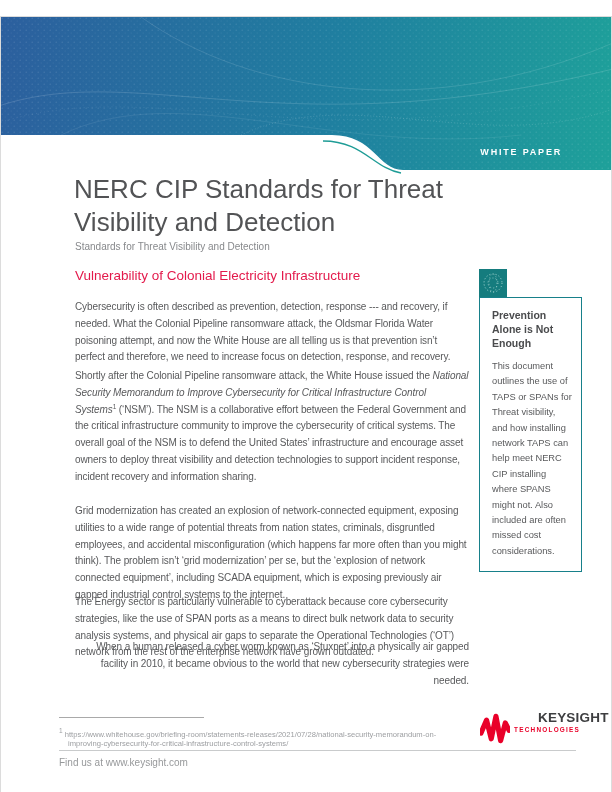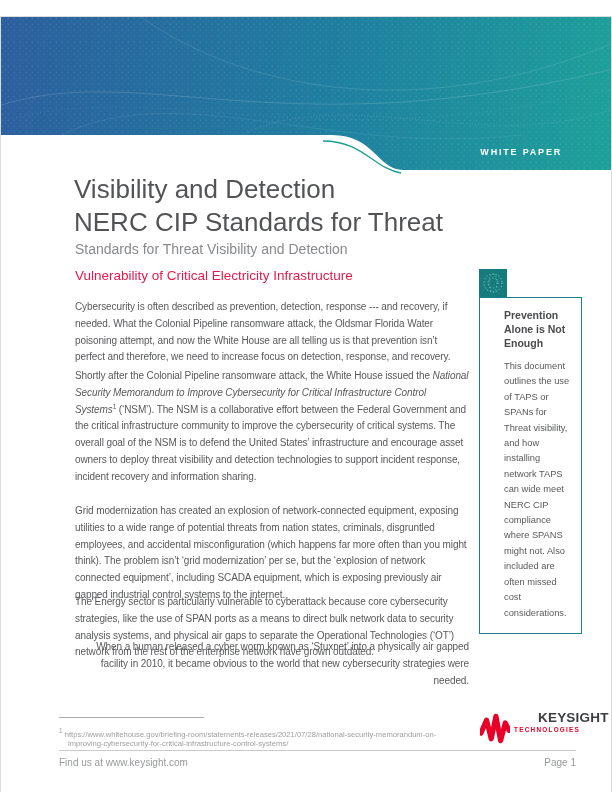--- a/index.html
+++ b/index.html
@@ -18,37 +18,37 @@
     color:#ffffff; font-size:9px; font-weight:bold; letter-spacing:1.8px;
   }
 
   
   .doc-title {
     position:absolute; left:73px; top:156px; width:420px;
     font-size:26px; line-height:33px; color:#525355; font-weight:400;
   }
   .doc-subtitle {
     position:absolute; left:74px; top:224px; width:420px;
-    font-size:14px; color:#87898c; font-weight:400;
+    font-size:10px; color:#87898c; font-weight:400;
   }
 
   
   .h-red { position:absolute; left:74px; width:400px;
     font-size:13.5px; color:#E3194B; font-weight:400; }
   .para { position:absolute; left:74px; width:394px;
     font-size:10px; line-height:16.8px; color:#58595b; letter-spacing:-0.1px; }
   .para em { font-style:italic; }
   .para sup, .fn sup { font-size:6.5px; vertical-align:super; line-height:0; }
 
   
   .side-icon { position:absolute; left:478px; top:252px; width:28px; height:28px; }
   .side-box {
     position:absolute; left:478px; top:280px; width:103px; min-height:203px;
     box-sizing:border-box; border:1px solid #17808a; background:#ffffff;
-    padding:10px 8px 12px 24px;
+    padding:10px 8px 12px 12px;
   }
   .side-title { font-size:10.5px; font-weight:bold; color:#4a4b4d; line-height:14px; margin:0 0 9px 0; }
   .side-body { font-size:9.3px; color:#58595b; line-height:15.4px; margin:0; }
 
   
   .fn-rule { position:absolute; left:58px; top:700px; width:145px; border-top:1px solid #a9a9a9; }
   .fn {
     position:absolute; left:58px; top:705px; width:402px;
     font-size:7.6px; line-height:9.8px; color:#9c9ea1;
     padding-left:9px; text-indent:-9px;
@@ -91,56 +91,55 @@
       <path d="M-30,116 C140,45 280,150 612,72" stroke-opacity="0.10" stroke-width="1" stroke-dasharray="1 3"></path>
       <path d="M140,0 C250,78 430,104 612,26" stroke-opacity="0.12" stroke-width="1"></path>
       <path d="M240,118 C350,66 480,138 612,92" stroke-opacity="0.16" stroke-width="1" stroke-dasharray="1 2"></path>
       <path d="M60,118 C180,60 330,140 520,118" stroke-opacity="0.08" stroke-width="1"></path>
     </g>
     <path d="M322,124 C362,124 372,151 400,156" fill="none" stroke="#1E9C96" stroke-width="1.3"></path>
   </svg>
   <div class="white-paper-label">WHITE PAPER</div>
 
   <div class="doc-title">
+    <div>NERC CIP Standards for Threat</div>
     <div>Visibility and Detection</div>
-    <div>NERC CIP Standards for Threat</div>
   </div>
   <div class="doc-subtitle">Standards for Threat Visibility and Detection</div>
 
-  <div class="h-red" style="top:251px;">Vulnerability of Critical Electricity Infrastructure</div>
+  <div class="h-red" style="top:251px;">Vulnerability of Colonial Electricity Infrastructure</div>
   <p class="para" style="top:272px;">Cybersecurity is often described as prevention, detection, response --- and recovery, if needed. What the Colonial Pipeline ransomware attack, the Oldsmar Florida Water poisoning attempt, and now the White House are all telling us is that prevention isn’t perfect and therefore, we need to increase focus on detection, response, and recovery.</p>
   <p class="para" style="top:341px;"><span>Shortly after the Colonial Pipeline ransomware attack, the White House issued the </span><em>National Security Memorandum to Improve Cybersecurity for Critical Infrastructure Control Systems</em><sup>1</sup><span> (‘NSM’). The NSM is a collaborative effort between the Federal Government and the critical infrastructure community to improve the cybersecurity of critical systems. The overall goal of the NSM is to defend the United States’ infrastructure and encourage asset owners to deploy threat visibility and detection technologies to support incident response, incident recovery and information sharing.</span></p>
 
   <p class="para" style="top:476px;">Grid modernization has created an explosion of network-connected equipment, exposing utilities to a wide range of potential threats from nation states, criminals, disgruntled employees, and accidental misconfiguration (which happens far more often than you might think). The problem isn’t ‘grid modernization’ per se, but the ‘explosion of network connected equipment’, including SCADA equipment, which is exposing previously air gapped industrial control systems to the internet.</p>
   <p class="para" style="top:567px;">The Energy sector is particularly vulnerable to cyberattack because core cybersecurity strategies, like the use of SPAN ports as a means to direct bulk network data to security analysis systems, and physical air gaps to separate the Operational Technologies (‘OT’) network from the rest of the enterprise network have grown outdated.</p>
   <p class="para" style="top:612px;text-align:right;">When a human released a cyber worm known as ‘Stuxnet’ into a physically air gapped facility in 2010, it became obvious to the world that new cybersecurity strategies were needed.</p>
 
   <svg class="side-icon" viewBox="0 0 28 28" aria-hidden="true">
     <rect width="28" height="28" fill="#157C7E"></rect>
     <g fill="none" stroke="#bfe5e0" stroke-width="1">
       <circle cx="14" cy="14" r="9" stroke-dasharray="1 2.2" opacity="0.85"></circle>
       <circle cx="14" cy="14" r="5" stroke-dasharray="1 2.2" opacity="0.7"></circle>
       <ellipse cx="14" cy="14" rx="4" ry="9" stroke-dasharray="1 2.2" opacity="0.6"></ellipse>
     </g>
   </svg>
   <div class="side-box">
     <p class="side-title">Prevention Alone is Not Enough</p>
-    <p class="side-body">This document outlines the use of TAPS or SPANs for Threat visibility, and how installing network TAPS can wide meet NERC CIP compliance where SPANS might not. Also included are often missed cost considerations.</p>
+    <p class="side-body">This document outlines the use of TAPS or SPANs for Threat visibility, and how installing network TAPS can help meet NERC CIP installing where SPANS might not. Also included are often missed cost considerations.</p>
   </div>
 
   <div class="fn-rule"></div>
   <p class="fn"><sup>1</sup> <a href="#">https://www.whitehouse.gov/briefing-room/statements-releases/2021/07/28/national-security-memorandum-on-improving-cybersecurity-for-critical-infrastructure-control-systems/</a></p>
 
   <div class="logo">
     <svg class="logo-spark" viewBox="0 0 32 32" aria-hidden="true">
       <polyline points="1,21 7,7 12,27 17,3 22,29 27,10 31,18" fill="none" stroke="#E90029" stroke-width="5.5" stroke-linecap="round" stroke-linejoin="round"></polyline>
     </svg>
     <div>
       <div class="logo-name">KEYSIGHT</div>
       <div class="logo-sub">TECHNOLOGIES</div>
     </div>
   </div>
 
   <div class="footer-rule"></div>
   <div class="footer-left">Find us at www.keysight.com</div>
-  <div class="footer-right">Page 1</div>
 
 </div>
 
 </body></html>

